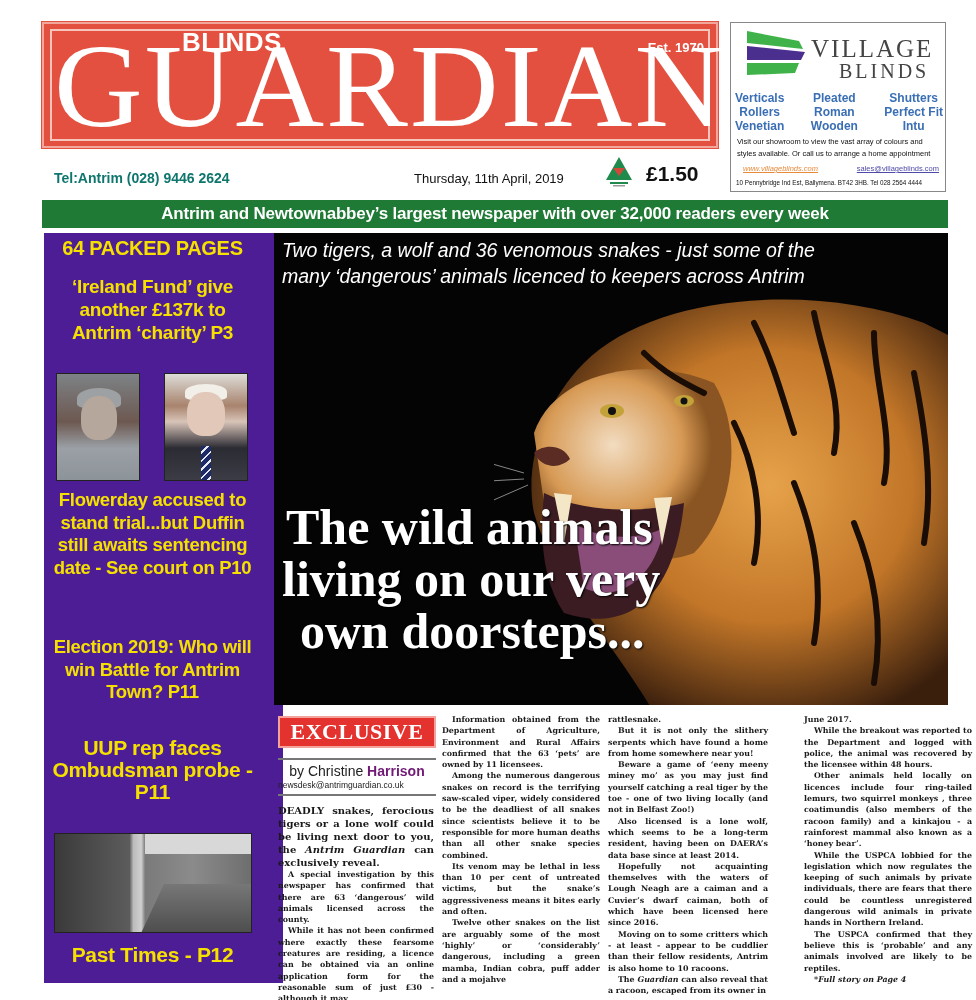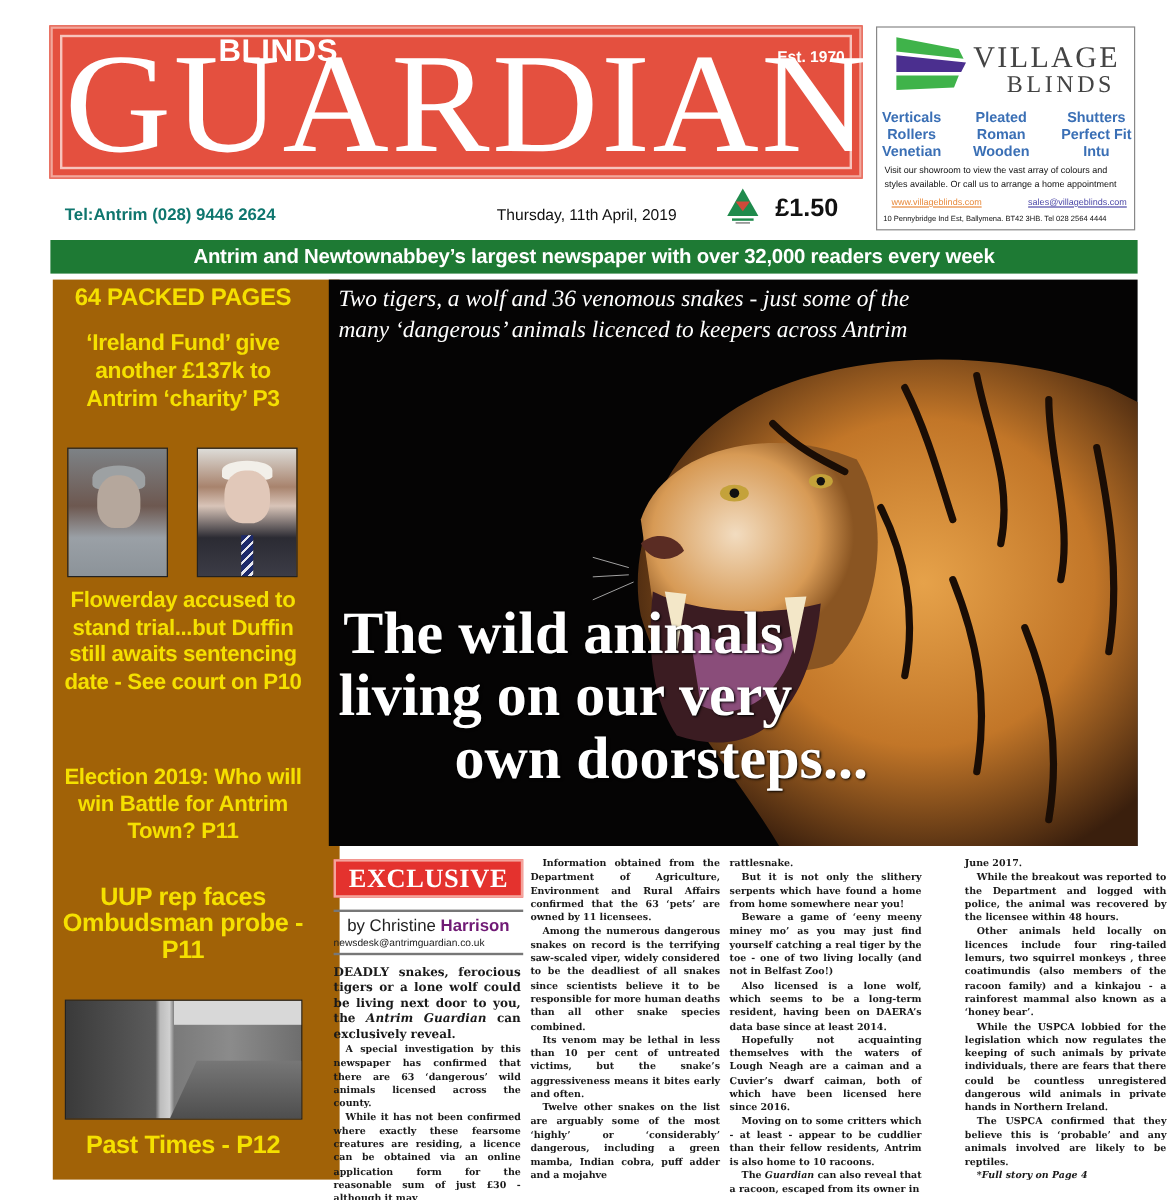--- a/index.html
+++ b/index.html
@@ -25,54 +25,54 @@
   
   .ad { position: absolute; left: 730px; top: 22px; width: 216px; height: 170px; border: 1px solid #888; background: #fff; }
   .ad-logo { position: absolute; left: 12px; top: 6px; width: 70px; height: 48px; }
   .ad-title1 { position: absolute; left: 80px; top: 12px; font-family: "Liberation Serif", serif; font-size: 25px; letter-spacing: 2px; color: #444; }
   .ad-title2 { position: absolute; left: 108px; top: 37px; font-family: "Liberation Serif", serif; font-size: 20px; letter-spacing: 3px; color: #444; }
   .ad-cols { position: absolute; left: 4px; top: 68px; width: 208px; display: flex; justify-content: space-between; }
   .ad-col { display: flex; flex-direction: column; align-items: center; }
   .ad-col span { color: #3a6fb5; font-weight: bold; font-size: 12px; line-height: 14px; }
   .ad-text { position: absolute; left: 6px; top: 113px; width: 204px; font-size: 7.5px; line-height: 12px; color: #111; }
   .ad-links { position: absolute; left: 12px; top: 141px; width: 196px; display: flex; justify-content: space-between; font-size: 7.5px; }
-  .ad-web { color: #e88a3c; text-decoration: underline; }
+  .ad-web { color: #e88a3c; text-decoration: underline; font-style: italic; }
   .ad-email { color: #4e4aa8; text-decoration: underline; }
   .ad-addr { position: absolute; left: 5px; top: 156px; font-size: 6.3px; color: #111; white-space: nowrap; }
 
   
   .strap { position: absolute; left: 42px; top: 200px; width: 906px; height: 28px; background: #1e7a34;
     color: #fff; font-weight: bold; font-size: 17px; text-align: center; line-height: 28px; letter-spacing: -0.2px; }
 
   
-  .side { position: absolute; left: 44px; top: 233px; width: 239px; height: 750px; background: #a16207; }
+  .side { position: absolute; left: 44px; top: 233px; width: 239px; height: 750px; background: #4c1d95; }
   .side-text { position: absolute; left: 4px; width: 209px; text-align: center; color: #f5e000; font-weight: bold;
     line-height: 23px; font-size: 19.5px; letter-spacing: -0.3px; }
   .photo { position: absolute; background: #555; border: 1px solid #222; overflow: hidden; }
   .photo1 { left: 12px; top: 140px; width: 84px; height: 108px; background: linear-gradient(180deg, #7d8286 0%, #6d5850 45%, #9aa0a6 70%, #8c9399 100%); }
   .photo2 { left: 120px; top: 140px; width: 84px; height: 108px; background: linear-gradient(180deg, #dddcd8 0%, #a8836d 30%, #d8c4b8 45%, #2b2b33 70%, #3c3c46 100%); }
   .face1 { position: absolute; left: 24px; top: 22px; width: 36px; height: 44px; border-radius: 45% 45% 40% 40%; background: #b5a79c; }
   .hair1 { position: absolute; left: 20px; top: 14px; width: 44px; height: 20px; border-radius: 50% 50% 20% 20%; background: #9da1a3; }
   .face2 { position: absolute; left: 22px; top: 18px; width: 38px; height: 44px; border-radius: 45% 45% 40% 40%; background: #e1c8b9; }
   .hair2 { position: absolute; left: 20px; top: 10px; width: 42px; height: 16px; border-radius: 50% 50% 20% 20%; background: #f2efe9; }
   .tie { position: absolute; left: 36px; top: 72px; width: 10px; height: 36px; background: repeating-linear-gradient(135deg, #1d2a6a 0 4px, #e8e8f0 4px 6px); }
   .photo3 { left: 10px; top: 600px; width: 198px; height: 100px; background: linear-gradient(90deg, #3a3a3a 0%, #5c5c5c 38%, #bcbcbc 40%, #d0d0d0 44%, #7a7a7a 46%, #8b8b8b 70%, #6e6e6e 100%); filter: grayscale(1); }
   .road { position: absolute; left: 95px; top: 50px; width: 110px; height: 60px; background: linear-gradient(180deg, #777 0%, #444 100%); transform: skewX(-25deg); }
   .sky { position: absolute; left: 90px; top: 0; width: 110px; height: 20px; background: #d8d8d8; }
 
   
   .hero { position: absolute; left: 274px; top: 233px; width: 674px; height: 472px; background: #050404; overflow: hidden; }
-  .kicker { position: absolute; left: 8px; top: 4px; width: 664px; color: #fff; font-family: Liberation Serif, serif;
+  .kicker { position: absolute; left: 8px; top: 4px; width: 664px; color: #fff; font-family: Liberation Sans, sans-serif;
     font-style: italic; font-size: 19.5px; line-height: 26px; white-space: nowrap; }
   .tiger { position: absolute; left: 220px; top: 50px; width: 470px; height: 430px; }
   .headline { position: absolute; left: 8px; top: 268px; width: 520px; color: #fff; font-family: "Liberation Serif", serif;
     font-weight: bold; font-size: 50px; line-height: 52px; text-shadow: 1px 1px 2px #000; }
   .headline div { white-space: nowrap; }
   .hl1 { padding-left: 4px; }
-  .hl3 { padding-left: 18px; text-align: center; }
+  .hl3 { padding-left: 18px; }
 
   
   .article { position: absolute; left: 276px; top: 712px; width: 672px; height: 278px; }
   .excl { position: absolute; left: 2px; top: 4px; width: 158px; height: 32px; background: #e4322e; border: 2px solid #f4a39c; }
   .excl span { display: block; color: #fff; font-family: "Liberation Serif", serif; font-weight: bold; font-size: 22px; text-align: center; line-height: 28px; letter-spacing: 0.5px; }
   .rule { position: absolute; left: 2px; width: 158px; height: 2px; background: #777; }
   .byline { position: absolute; left: 2px; top: 51px; width: 158px; text-align: center; font-size: 14px; color: #222; }
   .byline .name { color: #701a75; font-weight: bold; }
   .email { position: absolute; left: 2px; top: 68px; width: 158px; text-align: left; font-size: 8.5px; color: #222; }
   .col { position: absolute; font-family: "DejaVu Serif", serif; font-size: 7.9px; line-height: 11.3px; color: #1a1a1a; text-align: justify; font-weight: bold; }

